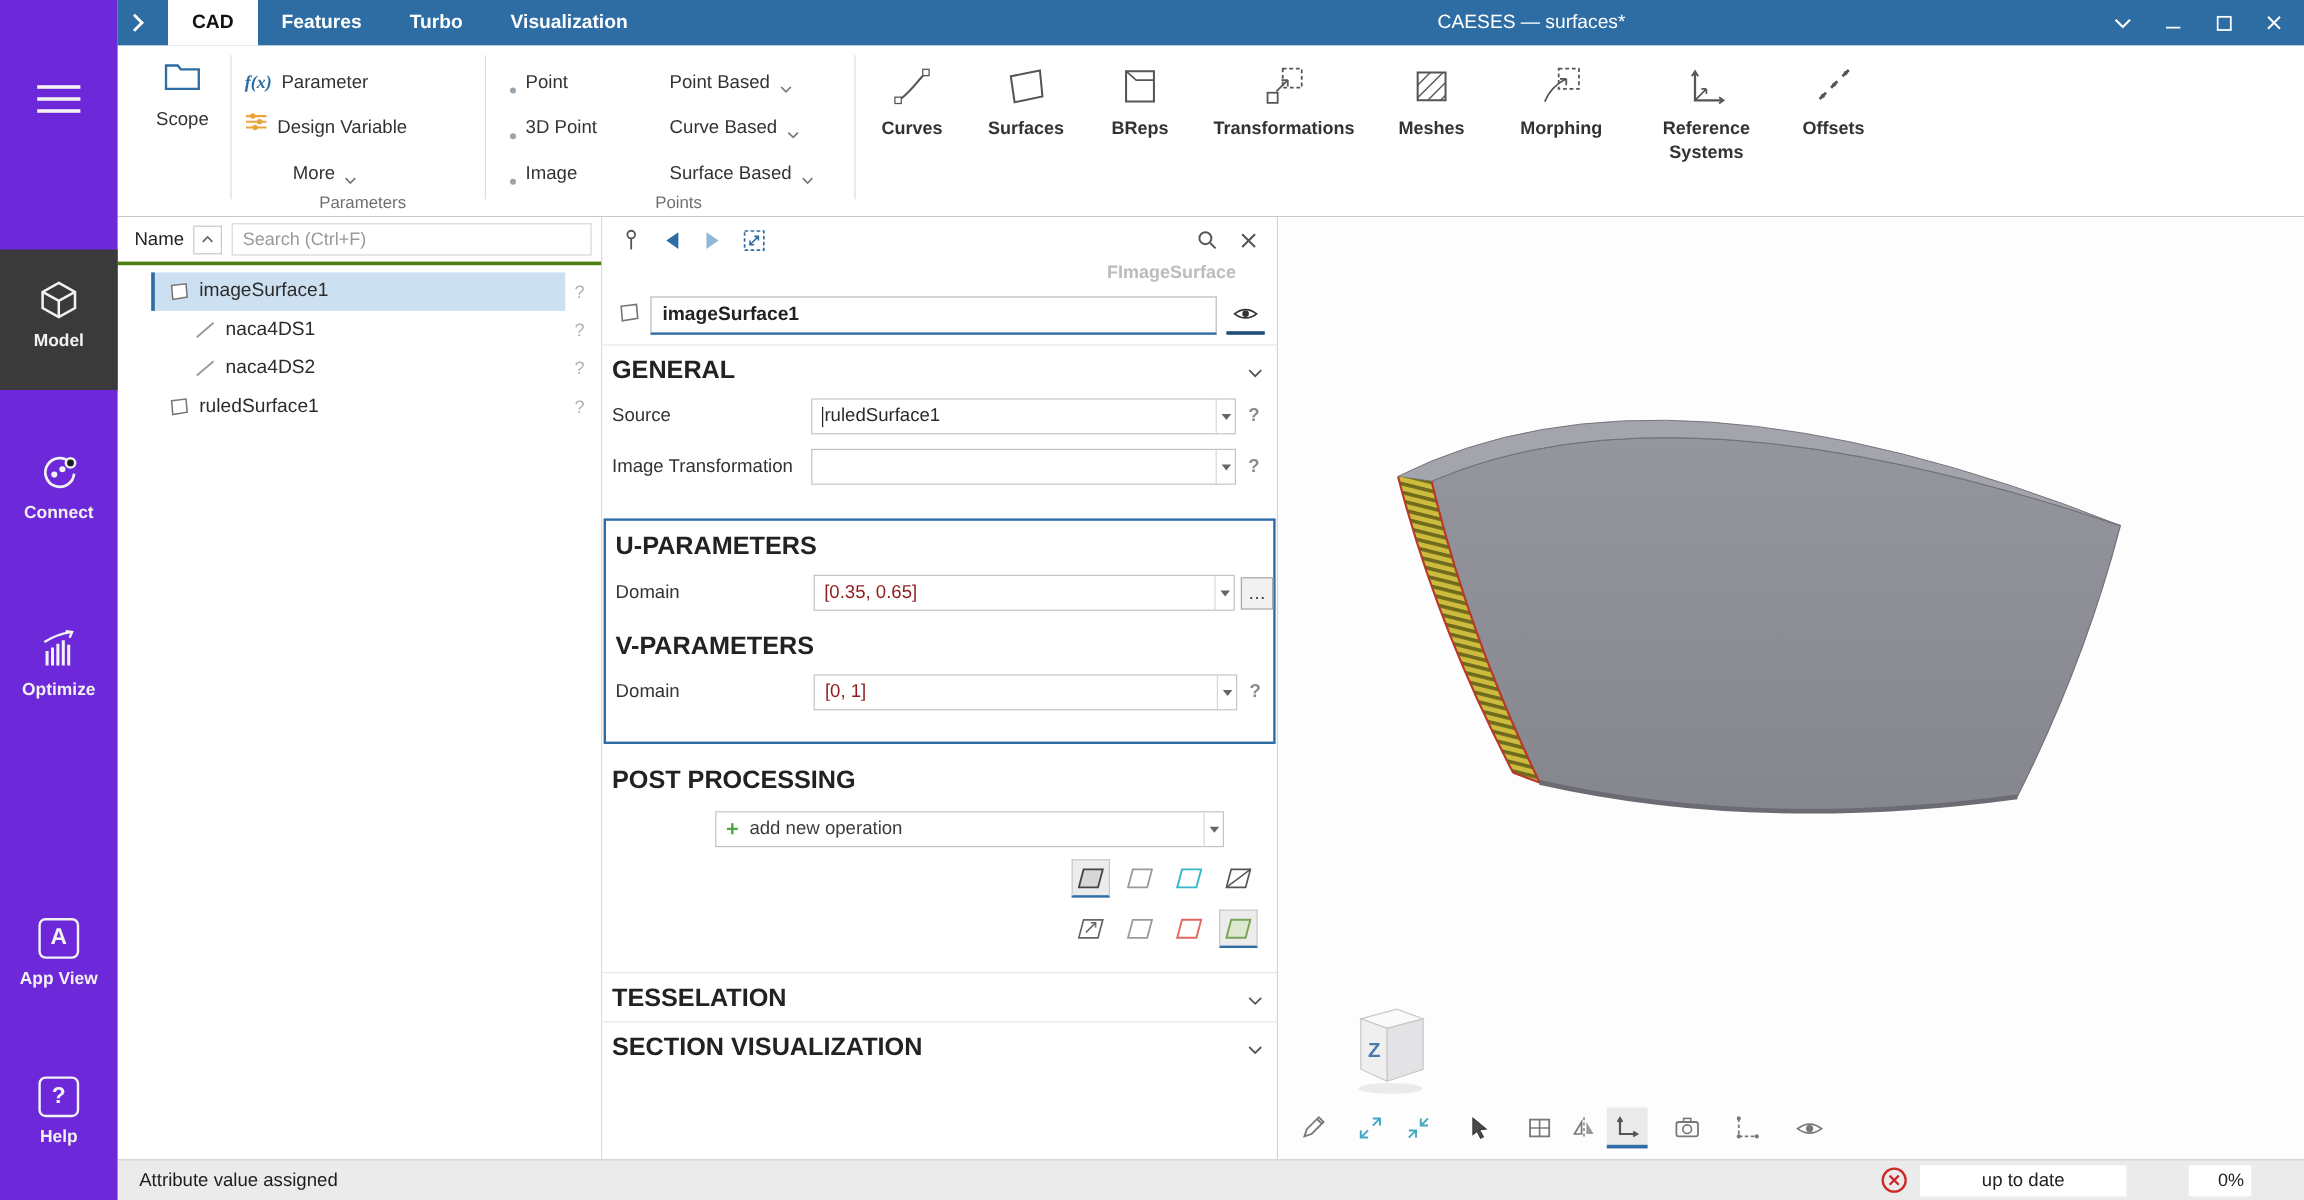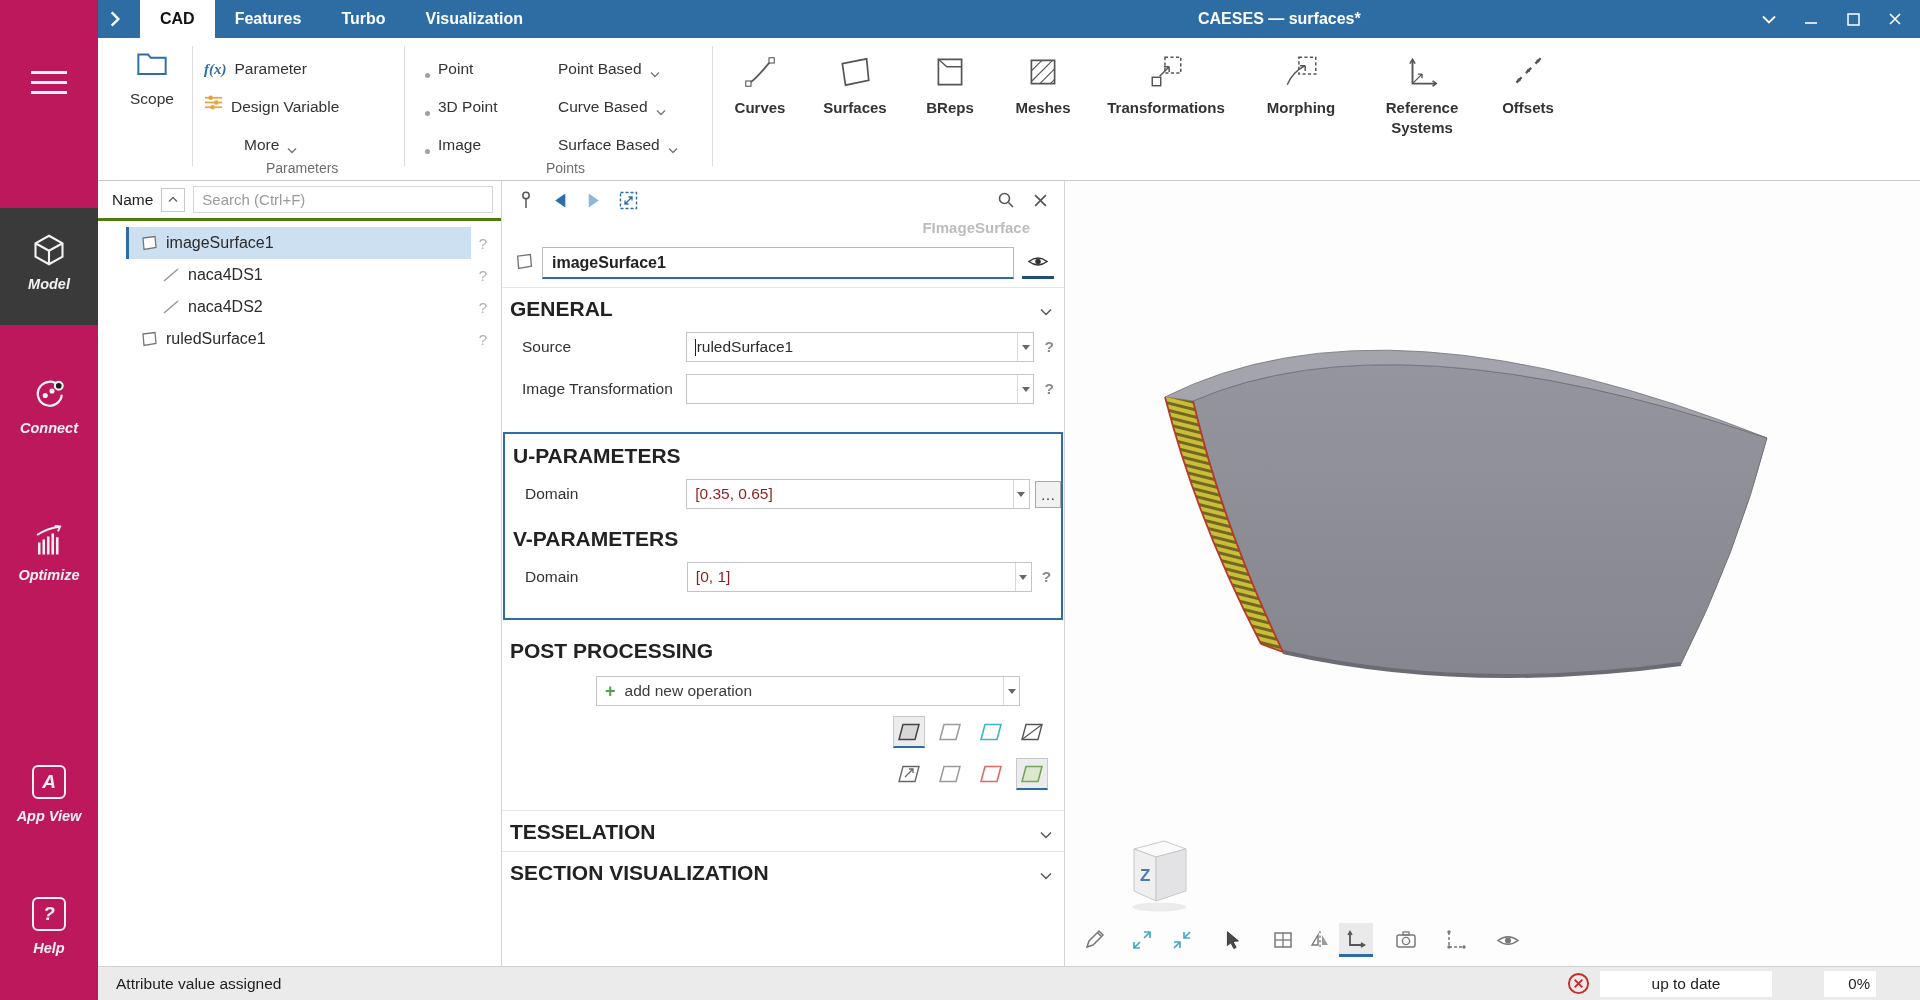--- a/index.html
+++ b/index.html
@@ -6,26 +6,26 @@
   html,body { width:1920px; height:1000px; overflow:hidden; }
   body { font-family:"Liberation Sans","DejaVu Sans",sans-serif; background:#fff; position:relative; color:#333; }
   button { font-family:inherit; background:none; border:none; cursor:pointer; }
 
   
   .titlebar { position:absolute; left:98px; top:0; right:0; height:38px; background:#2e6da4; display:flex; align-items:center; }
   .tb-chevron { width:34px; height:38px; display:flex; align-items:center; justify-content:center; }
   .tabs { display:flex; height:38px; margin-left:8px; }
   .tab { display:flex; align-items:center; padding:0 20px; color:#fff; font-size:16px; font-weight:600; height:38px; }
   .tab.active { background:#fff; color:#111; font-weight:700; }
-  .tb-title { position:absolute; left:1100px; top:0; height:38px; line-height:38px; color:#fff; font-size:16px; font-weight:700; }
+  .tb-title { position:absolute; left:1100px; top:0; height:38px; line-height:38px; color:#fff; font-size:16px; font-weight:400; }
   .tb-ctrls { margin-left:auto; display:flex; align-items:center; gap:20px; padding-right:14px; }
   .tb-ctrls button { width:22px; height:26px; display:flex; align-items:center; justify-content:center; }
 
   
-  .sidebar { position:absolute; left:0; top:0; width:98px; height:1000px; background:#be185d; z-index:5;font-style:italic; }
+  .sidebar { position:absolute; left:0; top:0; width:98px; height:1000px; background:#6d28d9; z-index:5; }
   .burger { position:absolute; top:62px; left:0; width:98px; height:40px; display:flex; flex-direction:column; align-items:center; justify-content:center; gap:7px; }
   .burger i { display:block; width:36px; height:3px; background:#f2f2f2; }
   .side-item { position:absolute; left:0; width:98px; text-align:center; color:#f2f2f2; cursor:pointer; }
   .side-item .sic { height:40px; display:flex; align-items:center; justify-content:center; }
   .side-item .slb { font-size:14.5px; font-weight:700; margin-top:6px; }
   .side-item.active { background:#3a3a3a; }
   .boxglyph { width:34px; height:34px; border:2px solid #f2f2f2; border-radius:6px; display:flex; align-items:center; justify-content:center; font-size:19px; font-weight:700; color:#f2f2f2; }
 
   
   .ribbon { position:absolute; left:98px; top:38px; right:0; height:143px; background:#fff; border-bottom:1px solid #c9c9c9; }
@@ -60,21 +60,21 @@
   .ptb { height:38px; display:flex; align-items:center; padding:0 10px; gap:6px; }
   .pbtn { width:28px; height:28px; display:flex; align-items:center; justify-content:center; }
   .psp { flex:1; }
   .ptype { text-align:right; padding-right:34px; font-size:15px; font-weight:700; color:#bcbcbc; height:22px; }
   .pname { display:flex; align-items:center; padding:6px 10px 8px 12px; gap:8px; }
   .pname-input { flex:1; height:32px; border:1px solid #b9b9b9; border-bottom:2px solid #2e6da4; font-size:16px; font-weight:700; padding:0 9px; color:#222; }
   .eye-btn { width:32px; height:32px; display:flex; align-items:center; justify-content:center; border-bottom:3px solid #1f4e79; }
   .phead { display:flex; align-items:center; padding:9px 12px 7px 8px; font-size:21px; font-weight:700; color:#222; }
   .phead.rule { border-top:1px solid #e6e6e6; }
   .phead .chev { margin-left:auto; }
-  .frow { display:flex; align-items:center; padding:4px 0 4px 8px; min-height:36px;margin-left:12px; }
+  .frow { display:flex; align-items:center; padding:4px 0 4px 8px; min-height:36px; }
   .flabel { width:166px; font-size:15.5px; color:#333; line-height:1.3; padding-right:8px; }
   .combo { width:354px; height:30px; background:#fff; border:1px solid #c4c4c4; display:flex; align-items:center; padding-left:8px; font-size:15.5px; cursor:pointer; }
   .cval { flex:1; white-space:nowrap; overflow:hidden; color:#2b2b2b; }
   .cval.red { color:#8f1d1d; }
   .cval.gray { color:#3c3c3c; }
   .caret { width:0; border-left:1px solid #222; height:17px; margin-right:1px; }
   .carrow { width:16px; align-self:stretch; border-left:1px solid #d8d8d8; display:flex; align-items:center; justify-content:center; }
   .carrow i { width:0; height:0; border-left:4px solid transparent; border-right:4px solid transparent; border-top:5px solid #666; }
   .fhelp { width:30px; text-align:center; color:#8a8a8a; font-weight:700; font-size:15.5px; }
   .dots-btn { width:27px; height:27px; border:1px solid #a8a8a8; background:#f1f1f1; font-size:15px; color:#333; margin-left:5px; display:flex; align-items:center; justify-content:center; }
@@ -297,38 +297,38 @@
     </div>
     <div class="rbig" style="width:80px">
       <span class="ric">
         <svg width="38" height="38" viewBox="0 0 36 36">
             <path d="M7 6 H29 V30 H7 Z" fill="#fff" stroke="#555" stroke-width="1.6"></path>
             <path d="M7 6 L15 13 H29" fill="none" stroke="#555" stroke-width="1.3"></path>
           </svg>
       </span>
       <span class="rlb">BReps</span>
     </div>
-    <div class="rbig" style="width:86px">
-      <span class="ric">
-        <svg width="38" height="38" viewBox="0 0 36 36">
-            <path d="M7 7 H29 V29 H7 Z" fill="#fff" stroke="#555" stroke-width="1.6"></path>
-            <path d="M7 17 L17 7 M7 27 L27 7 M15 29 L29 15 M25 29 L29 25" stroke="#555" stroke-width="1.1"></path>
-          </svg>
-      </span>
-      <span class="rlb">Meshes</span>
-    </div>
     <div class="rbig" style="width:140px">
       <span class="ric">
         <svg width="38" height="38" viewBox="0 0 36 36">
             <rect x="17" y="4" width="15" height="15" fill="none" stroke="#555" stroke-width="1.4" stroke-dasharray="3 2.2"></rect>
             <rect x="5" y="23" width="8" height="8" fill="#fff" stroke="#555" stroke-width="1.4"></rect>
             <path d="M12 22 L21 13 M21 13 h-5 M21 13 v5" fill="none" stroke="#555" stroke-width="1.4"></path>
           </svg>
       </span>
       <span class="rlb">Transformations</span>
+    </div>
+    <div class="rbig" style="width:86px">
+      <span class="ric">
+        <svg width="38" height="38" viewBox="0 0 36 36">
+            <path d="M7 7 H29 V29 H7 Z" fill="#fff" stroke="#555" stroke-width="1.6"></path>
+            <path d="M7 17 L17 7 M7 27 L27 7 M15 29 L29 15 M25 29 L29 25" stroke="#555" stroke-width="1.1"></path>
+          </svg>
+      </span>
+      <span class="rlb">Meshes</span>
     </div>
     <div class="rbig" style="width:110px">
       <span class="ric">
         <svg width="38" height="38" viewBox="0 0 36 36">
             <rect x="16" y="4" width="16" height="16" fill="none" stroke="#555" stroke-width="1.4" stroke-dasharray="3 2.2"></rect>
             <path d="M5 30 Q10 18 22 12 M22 12 h-5 M22 12 v5" fill="none" stroke="#555" stroke-width="1.4"></path>
           </svg>
       </span>
       <span class="rlb">Morphing</span>
     </div>

